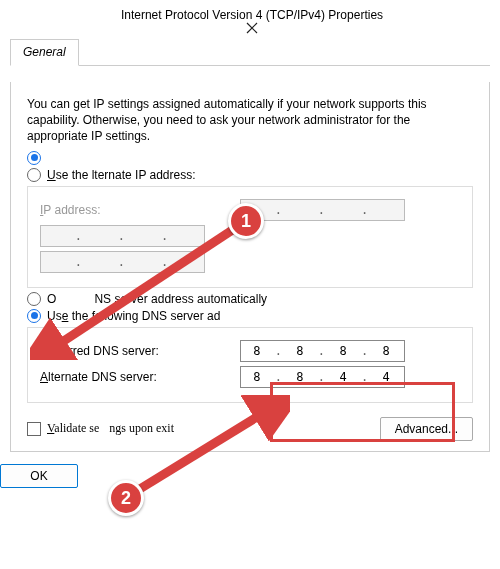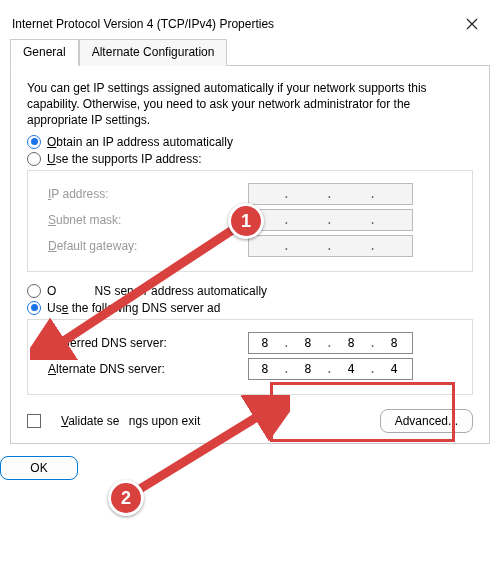--- a/index.html
+++ b/index.html
@@ -11,34 +11,36 @@
     color: #000;
     width: 500px;
     height: 569px;
     overflow: hidden;
     position: relative;
   }
   .titlebar {
     display: flex;
     align-items: center;
     height: 32px;
-    padding: 16px 8px 0 12px;
+    padding: 8px 8px 0 12px;
+    flex-direction: column;
   }
   .titlebar .title { flex: 1; font-size: 12px; }
   .titlebar .close {
     width: 40px; height: 28px;
     display: flex; align-items: center; justify-content: center;
     font-size: 14px;
   }
   .tabs {
-    margin: 6px 10px 0 10px;
+    margin: 6px 10px 16px 10px;
     border-bottom: 1px solid #ccc;
     display: flex;
-    gap: 0;
+    gap: 16px;
     position: relative;
+    font-style: italic;
   }
   .tab {
     padding: 5px 12px 6px 12px;
     border: 1px solid #ccc;
     border-bottom: none;
     background: #f7f7f7;
     position: relative;
     top: 1px;
     font-size: 12px;
   }
@@ -69,22 +71,22 @@
   }
   .radio.unchecked { border-color: #666; }
   .radio.checked::after {
     content: "";
     width: 7px; height: 7px;
     background: #1a73e8;
     border-radius: 50%;
   }
   .fieldbox {
     border: 1px solid #ddd;
-    padding: 8px 12px 10px 20px;
-    margin: 4px 0 12px 0;
+    padding: 8px 12px 10px 12px;
+    margin: 4px 0 4px 0;
   }
   .fieldrow {
     display: flex;
     align-items: center;
     margin: 4px 0;
   }
   .fieldrow .flabel {
     flex: 0 0 200px;
     color: #999;
   }
@@ -113,27 +115,27 @@
     width: 14px; height: 14px;
     border: 1px solid #666;
     background: #fff;
     display: inline-block;
   }
   .bottom-row {
     display: flex;
     align-items: center;
     margin-top: 14px;
   }
-  .bottom-row .left { flex: 1; display: flex; align-items: center; gap: 20px; }
+  .bottom-row .left { flex: 1; display: flex; align-items: center; gap: 6px; font-family: Liberation Serif, serif; }
   .btn {
     border: 1px solid #aaa;
     background: #fdfdfd;
     padding: 4px 14px;
     font-size: 12px;
-    border-radius: 8px;
+    border-radius: 2px;
   }
   .dlg-buttons {
     display: flex;
     justify-content: flex-start;
     gap: 8px;
     padding: 12px 7px 0 0;
   }
   .dlg-buttons .btn { min-width: 78px; text-align: center; }
   .dlg-buttons .btn.primary { border-color: #0078d4; }
   
@@ -165,61 +167,57 @@
   <span class="title">Internet Protocol Version 4 (TCP/IPv4) Properties</span>
   <div class="close">
     <svg width="12" height="12" viewBox="0 0 12 12">
         <path d="M1 1 L11 11 M11 1 L1 11" stroke="#222" stroke-width="1.2"></path>
       </svg>
   </div>
 </div>
 
 <div class="tabs">
   <div class="tab active">General</div>
-  <div class="tab">Alternate Configuration</div>
 </div>
 
 <div class="content">
   <div class="intro">You can get IP settings assigned automatically if your network supports this capability. Otherwise, you need to ask your network administrator for the appropriate IP settings.</div>
 
   <div class="radio-row">
     <span class="radio checked"></span>
-    <span><span class="ul">O</span><span>btain an IP address automatically</span></span>
   </div>
   <div class="radio-row">
     <span class="radio unchecked"></span>
-    <span><span class="ul">U</span><span>se the supports IP address:</span></span>
+    <span><span class="ul">U</span><span>se the lternate IP address:</span></span>
   </div>
   <div class="fieldbox">
     <div class="fieldrow">
       <span class="flabel"><span class="ul">I</span><span>P address:</span></span>
       <span class="ipinput">
           <span class="ipseg"></span>
           <span class="ipdot">.</span>
           <span class="ipseg"></span>
           <span class="ipdot">.</span>
           <span class="ipseg"></span>
           <span class="ipdot">.</span>
           <span class="ipseg"></span>
         </span>
     </div>
     <div class="fieldrow">
-      <span class="flabel"><span class="ul">S</span><span>ubnet mask:</span></span>
       <span class="ipinput">
           <span class="ipseg"></span>
           <span class="ipdot">.</span>
           <span class="ipseg"></span>
           <span class="ipdot">.</span>
           <span class="ipseg"></span>
           <span class="ipdot">.</span>
           <span class="ipseg"></span>
         </span>
     </div>
     <div class="fieldrow">
-      <span class="flabel"><span class="ul">D</span><span>efault gateway:</span></span>
       <span class="ipinput">
           <span class="ipseg"></span>
           <span class="ipdot">.</span>
           <span class="ipseg"></span>
           <span class="ipdot">.</span>
           <span class="ipseg"></span>
           <span class="ipdot">.</span>
           <span class="ipseg"></span>
         </span>
     </div>

